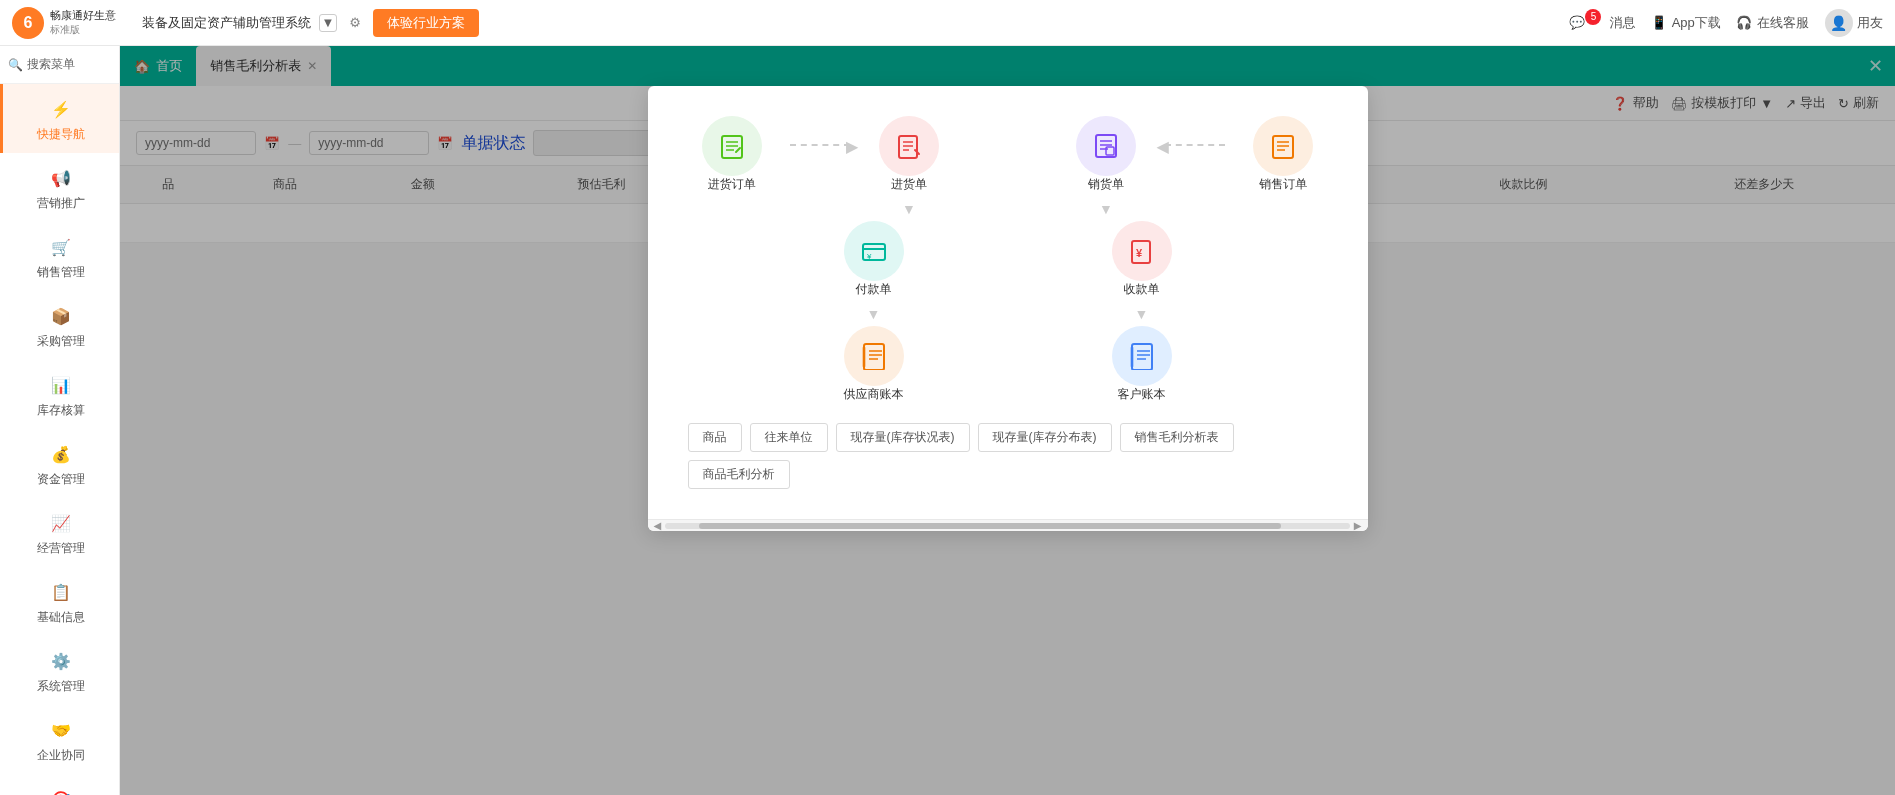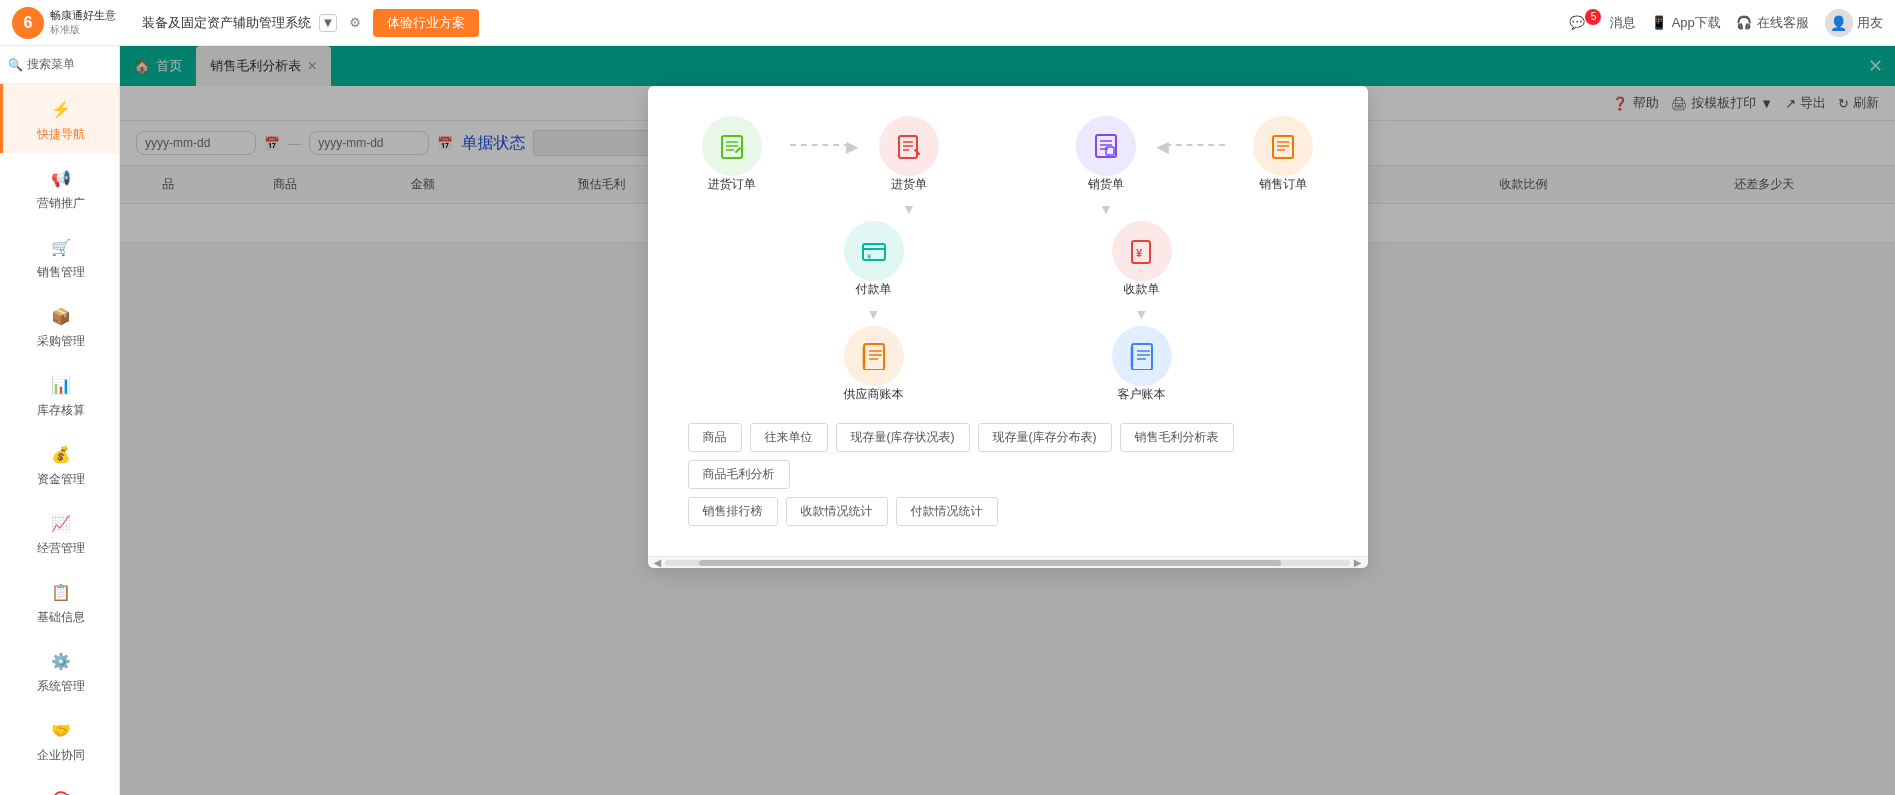--- a/index.html
+++ b/index.html
@@ -252,21 +252,21 @@
     .filter-bar {
       background: #fff;
       padding: 8px 16px;
       display: flex;
       align-items: center;
       gap: 8px;
       border-bottom: 1px solid #e8e8e8;
     }
     .filter-input {
       border: 1px solid #d9d9d9;
-      border-radius: 8px;
+      border-radius: 3px;
       padding: 4px 8px;
       font-size: 12px;
       color: #999;
       width: 120px;
       outline: none;
     }
     .filter-select {
       border: 1px solid #d9d9d9;
       border-radius: 3px;
       padding: 4px 8px;
@@ -742,25 +742,20 @@
 
       <div class="common-functions">
         <div class="func-btns">
           <button class="func-btn">商品</button>
           <button class="func-btn">往来单位</button>
           <button class="func-btn">现存量(库存状况表)</button>
           <button class="func-btn">现存量(库存分布表)</button>
           <button class="func-btn">销售毛利分析表</button>
           <button class="func-btn">商品毛利分析</button>
         </div>
-        <div class="func-btns" style="margin-top:8px;">
-          <button class="func-btn">销售排行榜</button>
-          <button class="func-btn">收款情况统计</button>
-          <button class="func-btn">付款情况统计</button>
-        </div>
       </div>
     </div>
 
     <div class="modal-scrollbar">
       <span class="scrollbar-arrow">◀</span>
       <div class="scrollbar-track">
         <div class="scrollbar-thumb"></div>
       </div>
       <span class="scrollbar-arrow">▶</span>
     </div>

